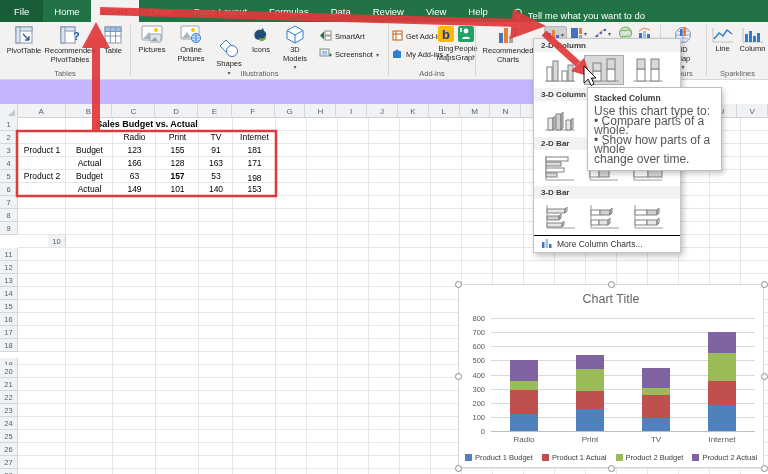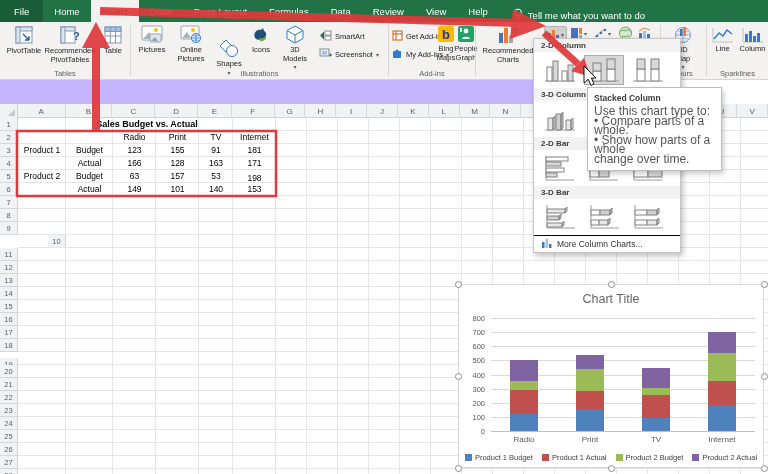--- a/index.html
+++ b/index.html
@@ -486,21 +486,21 @@
         <div class="cell" style="left: 199px; top: 40px; width: 34px;">91</div>
         <div class="cell" style="left: 233px; top: 40px; width: 43px;">181</div>
         <div class="cell" style="left: 66px; top: 53px; width: 47px;">Actual</div>
         <div class="cell" style="left: 113px; top: 53px; width: 43px;">166</div>
         <div class="cell" style="left: 156px; top: 53px; width: 43px;">128</div>
         <div class="cell" style="left: 199px; top: 53px; width: 34px;">163</div>
         <div class="cell" style="left: 233px; top: 53px; width: 43px;">171</div>
         <div class="cell" style="left: 18px; top: 66px; width: 48px;">Product 2</div>
         <div class="cell" style="left: 66px; top: 66px; width: 47px;">Budget</div>
         <div class="cell" style="left: 113px; top: 66px; width: 43px;">63</div>
-        <div class="cell" style="left: 156px; top: 66px; width: 43px;">157</div>
+        <div class="cell" style="left: 156px; top: 66px; width: 43px; font-weight: bold;">157</div>
         <div class="cell" style="left: 199px; top: 66px; width: 34px;">53</div>
         <div class="cell" style="left: 233px; top: 68px; width: 43px;">198</div>
         <div class="cell" style="left: 66px; top: 79px; width: 47px;">Actual</div>
         <div class="cell" style="left: 113px; top: 79px; width: 43px;">149</div>
         <div class="cell" style="left: 156px; top: 79px; width: 43px;">101</div>
         <div class="cell" style="left: 199px; top: 79px; width: 34px;">140</div>
         <div class="cell" style="left: 233px; top: 79px; width: 43px;">153</div>
       </div>
   </div>
 

